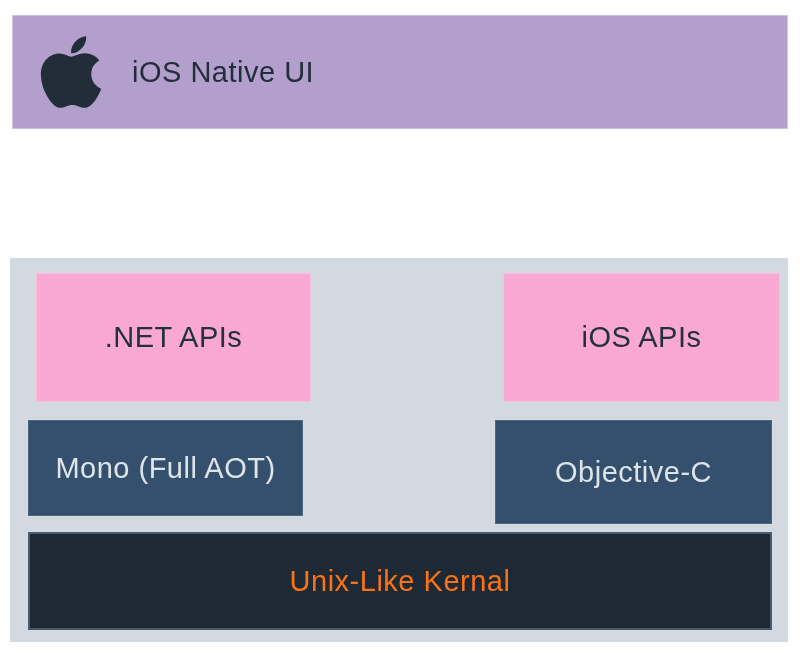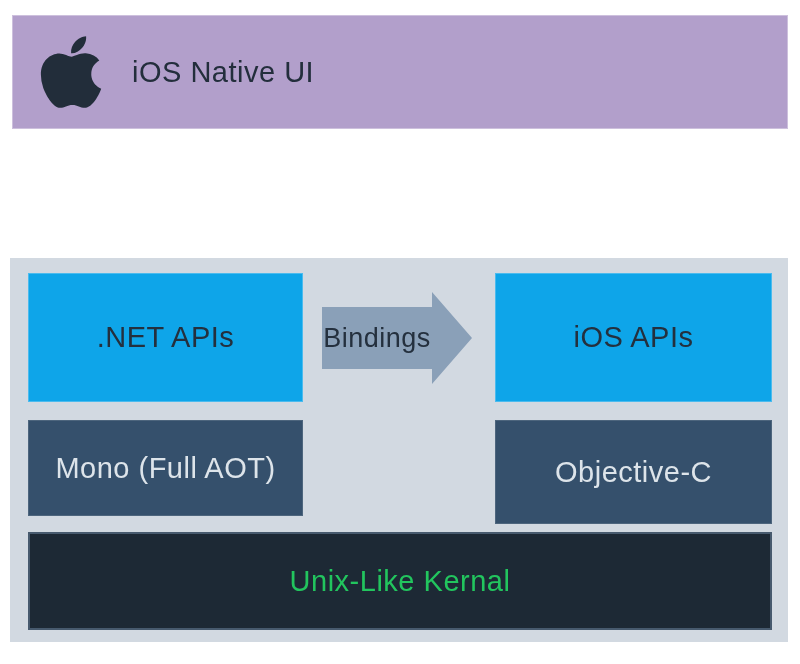--- a/index.html
+++ b/index.html
@@ -60,38 +60,39 @@
   }
 
   .box {
     display: flex;
     align-items: center;
     justify-content: center;
     font-size: 29px;
     letter-spacing: 0.5px;
   }
   .box-blue {
-    background: #0ea5e9;
+    background: #f9a8d4;
     border: 1px solid rgba(255,255,255,0.25);
     color: #24303e;
+    margin-left: 8px;
   }
   .box-dark {
     background: #35506c;
     border: 1px solid rgba(255,255,255,0.12);
     color: #dde4ea;
   }
   .box-net  { left: 18px;  top: 15px;  width: 275px; height: 129px; }
   .box-ios  { left: 485px; top: 15px;  width: 277px; height: 129px; }
   .box-mono { left: 18px;  top: 162px; width: 275px; height: 96px; }
   .box-objc { left: 485px; top: 162px; width: 277px; height: 104px; }
   .box-unix {
     left: 18px; top: 274px; width: 744px; height: 98px;
     background: #1d2935;
     border: 2px solid #475a6e;
-    color: #22c55e;
+    color: #f97316;
   }
 
   
   .arrow {
     left: 312px; top: 34px; width: 150px; height: 92px;
   }
   .arrow svg { display: block; width: 150px; height: 92px; }
   .arrow .arrow-label {
     position: absolute;
     left: 0; top: 0; width: 110px; height: 92px;
@@ -115,26 +116,20 @@
     <span class="bar-label">iOS Native UI</span>
   </div>
 
 
   <div class="abs runtime">
 
     <div class="abs box box-blue box-net">
       <span>.NET APIs</span>
     </div>
 
-    <div class="abs arrow">
-      <svg viewBox="0 0 150 92" aria-hidden="true">
-        <polygon points="0,15 110,15 110,0 150,46 110,92 110,77 0,77" fill="#8aa0b8"></polygon>
-      </svg>
-      <span class="arrow-label">Bindings</span>
-    </div>
 
     <div class="abs box box-dark box-mono">
       <span>Mono (Full AOT)</span>
     </div>
 
     <div class="abs box box-blue box-ios">
       <span>iOS APIs</span>
     </div>
 
     <div class="abs box box-dark box-objc">

